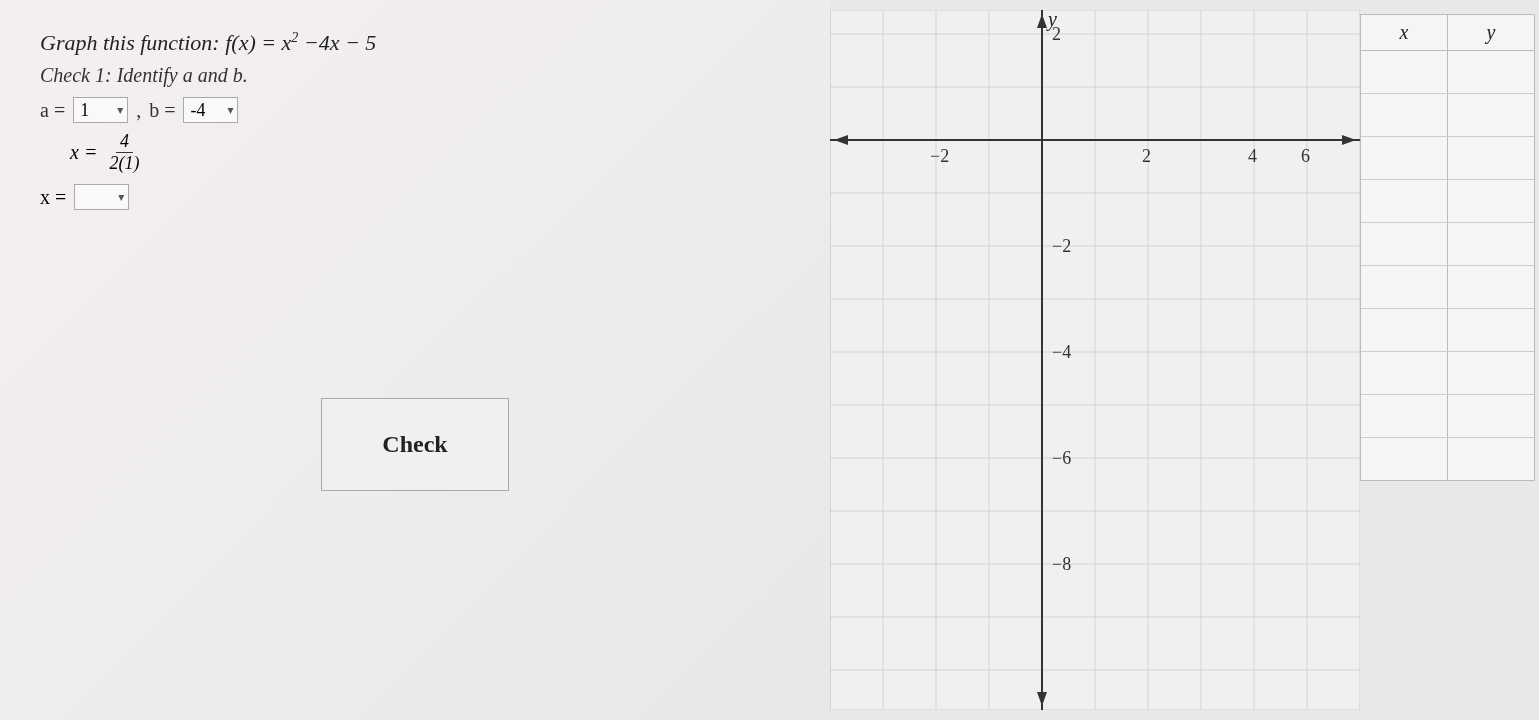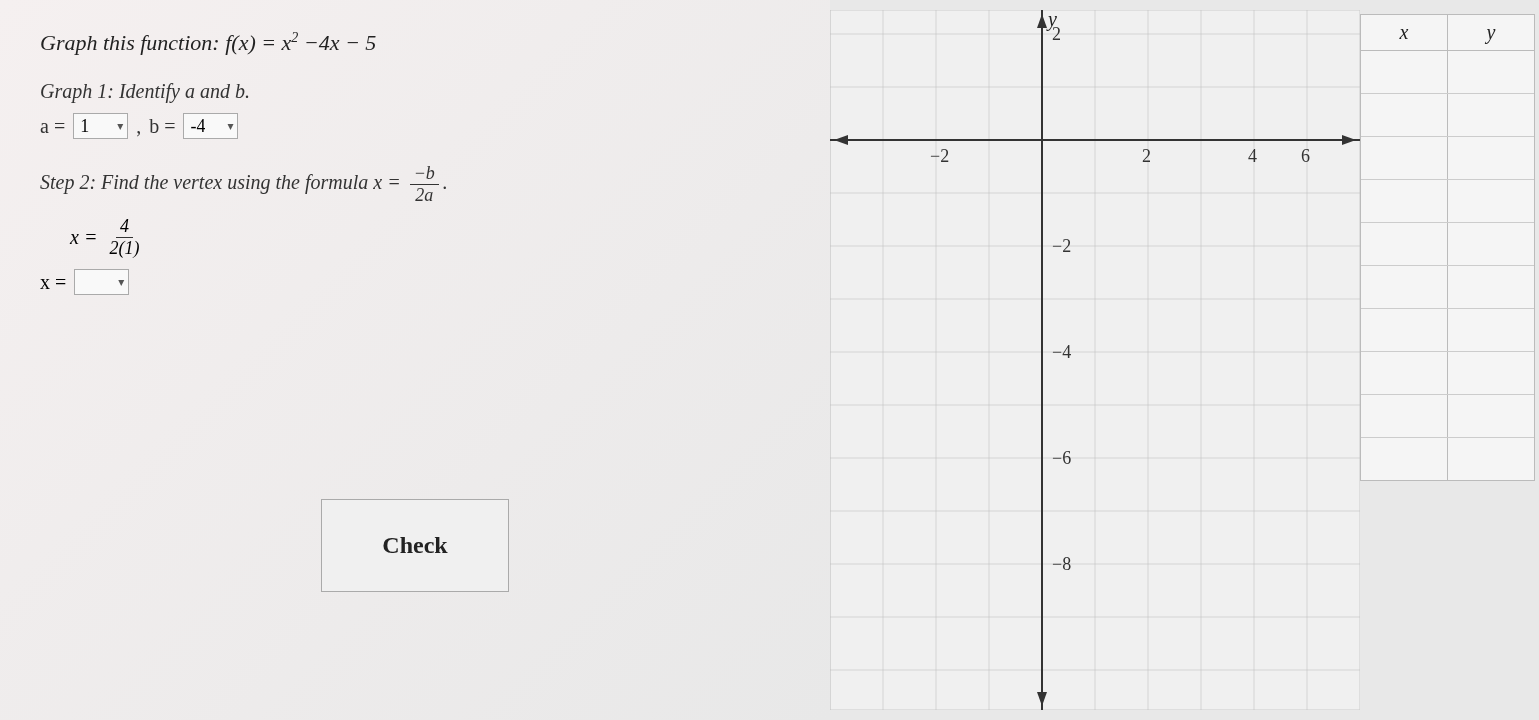--- a/index.html
+++ b/index.html
@@ -11,21 +11,21 @@
       overflow: hidden;
       display: flex;
       flex-direction: row;
     }
 
     .left-panel {
       width: 830px;
       padding: 30px 40px;
       display: flex;
       flex-direction: column;
-      gap: 24px;
+      gap: 8px;
       background: linear-gradient(135deg, #f5f0f0 0%, #e8e8e8 100%);
     }
 
     .problem-title {
       font-size: 22px;
       color: #222;
       font-style: italic;
     }
     .problem-title span.func {
       font-style: italic;
@@ -210,21 +210,21 @@
 <body>
 
 <div class="left-panel">
   <div class="problem-title">
     <span>Graph this function:</span>
     <span class="func"> <i>f</i>(<i>x</i>) = <i>x</i><sup>2</sup> −4<i>x</i> − 5</span>
   </div>
 
   <div class="step-section">
     <div class="step-label">
-      <span>Graph 1:</span>
+      <span>Check 1:</span>
       <span> Identify <i>a</i> and <i>b</i>.</span>
     </div>
     <div class="step-row">
       <span>a =</span>
       <div class="dropdown">
         <select>
           <option value="1" selected="">1</option>
           <option value="2">2</option>
           <option value="-1">-1</option>
         </select>
@@ -235,29 +235,20 @@
         <select>
           <option value="-4" selected="">-4</option>
           <option value="-2">-2</option>
           <option value="4">4</option>
         </select>
       </div>
     </div>
   </div>
 
   <div class="step-section">
-    <div class="step-label">
-      <span>Step 2:</span>
-      <span> Find the vertex using the formula <i>x</i> =
-        <span class="fraction">
-          <span class="numer neg-b">−<i>b</i></span>
-          <span class="denom">2<i>a</i></span>
-        </span>.
-      </span>
-    </div>
 
     <div class="vertex-eq">
       <span><i>x</i> =</span>
       <span class="fraction">
         <span class="numer">4</span>
         <span class="denom">2(1)</span>
       </span>
     </div>
 
     <div class="x-eq-row">

